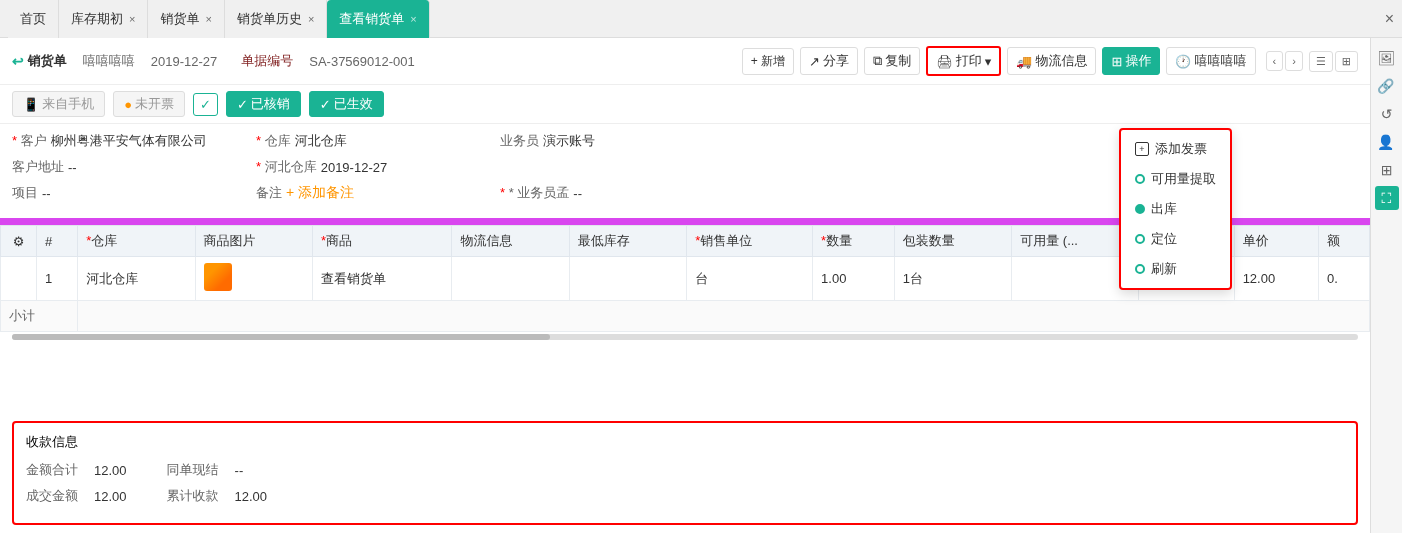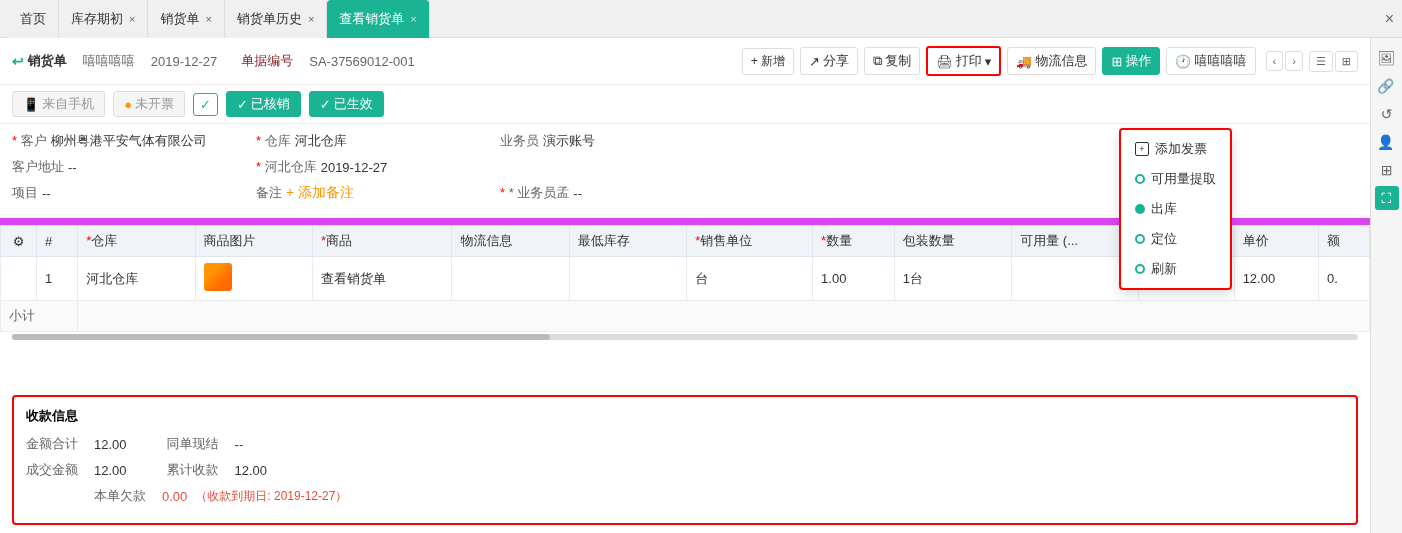--- a/index.html
+++ b/index.html
@@ -256,21 +256,21 @@
       gap: 40px;
       background: #fff;
       border: 2px solid red;
       margin: 8px 12px;
       border-radius: 4px;
     }
     .payment-info {
       flex: 1;
     }
     .payment-title {
-      font-weight: bold;
+      font-weight: normal;
       font-size: 13px;
       margin-bottom: 10px;
     }
     .payment-row {
       display: flex;
       align-items: flex-start;
       gap: 40px;
       margin-bottom: 8px;
     }
     .payment-item {
@@ -603,27 +603,20 @@
         <div class="payment-row">
           <div class="payment-item">
             <span class="payment-label">成交金额</span>
             <span class="payment-val">12.00</span>
           </div>
           <div class="payment-item">
             <span class="payment-label">累计收款</span>
             <span class="payment-val">12.00</span>
           </div>
         </div>
-        <div class="payment-row">
-          <div class="payment-item" style="margin-left:68px;">
-            <span class="payment-label">本单欠款</span>
-            <span class="payment-val red">0.00</span>
-            <span class="payment-note">（收款到期日: 2019-12-27）</span>
-          </div>
-        </div>
       </div>
     </div>
   </div>
 
   <div class="right-sidebar">
     <div class="sidebar-icon">🖼</div>
     <div class="sidebar-icon">🔗</div>
     <div class="sidebar-icon">↺</div>
     <div class="sidebar-icon">👤</div>
     <div class="sidebar-icon">⊞</div>

